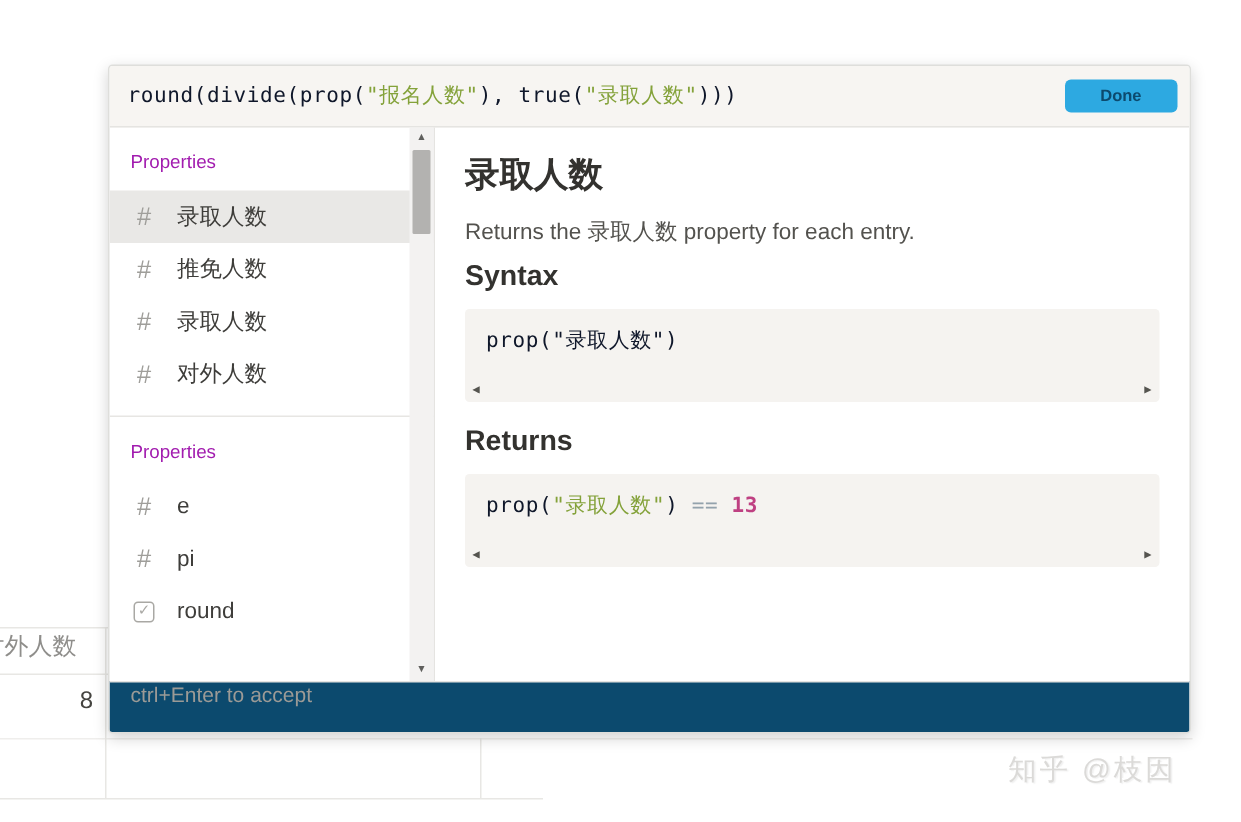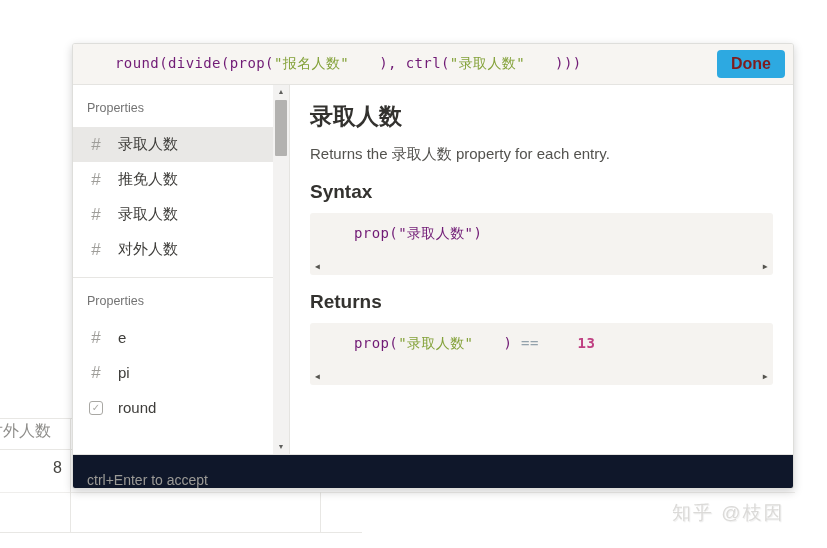--- a/index.html
+++ b/index.html
@@ -18,61 +18,61 @@
 
   
   .popup { position:absolute; left:72px; top:43px; width:722px; height:446px; background:#fff;
            border:1px solid #dededb; border-radius:3px; box-shadow:0 3px 10px rgba(0,0,0,.18);
            display:flex; flex-direction:column; overflow:hidden; }
 
   
   .formula-bar { height:41px; flex:0 0 41px; background:#f7f5f2; border-bottom:1px solid #e5e4e1;
                  display:flex; align-items:center; padding:0 8px 0 12px; }
   .formula-input { flex:1; font-family:"DejaVu Sans Mono", monospace; font-size:14px; letter-spacing:.4px; color:#555450; white-space:nowrap; overflow:hidden; }
-  .done-btn { flex:0 0 auto; background:#2da9e1; color:#7f1d1d; font-weight:bold; font-size:16px;
-              border:none; border-radius:4px; padding:5px 14px; cursor:pointer; }
+  .done-btn { flex:0 0 auto; background:#2da9e1; color:#0c4a6e; font-weight:bold; font-size:11px;
+              border:none; border-radius:4px; padding:5px 24px; cursor:pointer; }
 
   
   .popup-body { flex:1; display:flex; min-height:0; }
 
   
   .sidebar { position:relative; width:217px; flex:0 0 217px; border-right:1px solid #e5e4e1; overflow:hidden; padding-top:10px; }
-  .section-header { height:26px; line-height:26px; padding:0 14px; margin-bottom:6px; font-size:12.5px; color:#737373; }
+  .section-header { height:26px; line-height:26px; padding:0 14px; margin-bottom:6px; font-size:12.5px; color:#a21caf; }
   .side-item { height:35px; display:flex; align-items:center; gap:13px; padding:0 14px; font-size:15px; color:#3e3d3a; cursor:pointer; }
   .side-item.selected { background:#e9e8e6; }
   .icon-cell { width:18px; flex:0 0 18px; display:flex; align-items:center; justify-content:center; }
   .hash-glyph { color:#9f9e9a; font-size:17px; font-family:"Liberation Sans", sans-serif; }
   .divider { border-top:1px solid #e7e6e3; margin:10px 0; }
   .checkbox-glyph { width:14px; height:14px; border:1.5px solid #a9a8a4; border-radius:3px; color:#a9a8a4;
                     font-size:10px; line-height:11px; text-align:center; }
 
   
   .v-scrollbar { position:absolute; top:0; right:0; width:16px; height:100%; background:#f3f2f1; display:flex; flex-direction:column; align-items:center; }
   .v-arrow { height:14px; line-height:14px; font-size:7px; color:#5f5f5d; width:100%; text-align:center; flex:0 0 14px; }
   .v-thumb { width:12px; height:56px; background:#b3b2b0; margin-top:1px; border-radius:1px; }
   .v-spacer { flex:1; }
 
   
   .detail { flex:1; padding:16px 20px; overflow:hidden; }
   .detail-title { font-size:23px; font-weight:bold; color:#33322f; margin-bottom:13px; }
-  .detail-desc { font-size:15px; color:#53524e; margin-bottom:17px; }
+  .detail-desc { font-size:15px; color:#53524e; margin-bottom:10px; }
   .sub-heading { font-size:19px; font-weight:bold; color:#33322f; margin-bottom:10px; }
   .code-block { position:relative; background:#f5f3f0; border-radius:3px; height:62px; margin-bottom:16px;
                 padding:12px 14px; font-family:"DejaVu Sans Mono", monospace; font-size:14px; letter-spacing:.4px; color:#4c4b48; white-space:nowrap; overflow:hidden; }
   .h-scrollbar { position:absolute; left:0; right:0; bottom:0; height:17px; display:flex; align-items:center; justify-content:space-between; padding:0 5px; }
   .h-arrow { font-size:8px; color:#55544f; }
 
-  .tok-plain { color:#701a75;margin-left:30px; }
+  .tok-plain { color:#0f172a; }
   .tok-string { color:#84a23a; }
   .tok-operator { color:#93a2ac; }
   .tok-number { color:#bf4082;font-weight:bold; }
 
   
-  .popup-footer { flex:0 0 34px; border-top:1px solid #e5e4e1; display:flex; align-items:flex-end;
-                  padding:0 14px; font-size:14px; color:#9b9a96; background:#0f172a; }
+  .popup-footer { flex:0 0 34px; border-top:1px solid #e5e4e1; display:flex; align-items:flex-start;
+                  padding:0 14px; font-size:14px; color:#9b9a96; background:#0c4a6e; }
 
   
   .text-icon-svg line { stroke:#9f9e9a; stroke-width:2; }
 </style>
 </head>
 <body>
 
 <div class="stage">
 
   <div class="bg-line" style="left:0; top:418px; width:72px; height:1px;"></div>
@@ -82,21 +82,21 @@
   <div class="bg-line" style="left:70px; top:418px; width:1px; height:114px;"></div>
   <div class="bg-line" style="left:320px; top:492px; width:1px; height:40px;"></div>
   <div class="bg-cell-header">对外人数</div>
   <div class="bg-cell-value">8</div>
 
   <div class="watermark">知乎 @枝因</div>
 
   <div class="popup">
 
     <div class="formula-bar">
-      <div class="formula-input"><span class="tok-plain">round(divide(prop(</span><span class="tok-string">"报名人数"</span><span class="tok-plain">), ctrl(</span><span class="tok-string">"录取人数"</span><span class="tok-plain">)))</span></div>
+      <div class="formula-input"><span class="tok-plain">round(divide(prop(</span><span class="tok-string">"报名人数"</span><span class="tok-plain">), true(</span><span class="tok-string">"录取人数"</span><span class="tok-plain">)))</span></div>
       <button class="done-btn">Done</button>
     </div>
 
     <div class="popup-body">
 
       <div class="sidebar">
         <div class="section-header">Properties</div>
 
         <div class="side-item selected">
           <span class="icon-cell">

